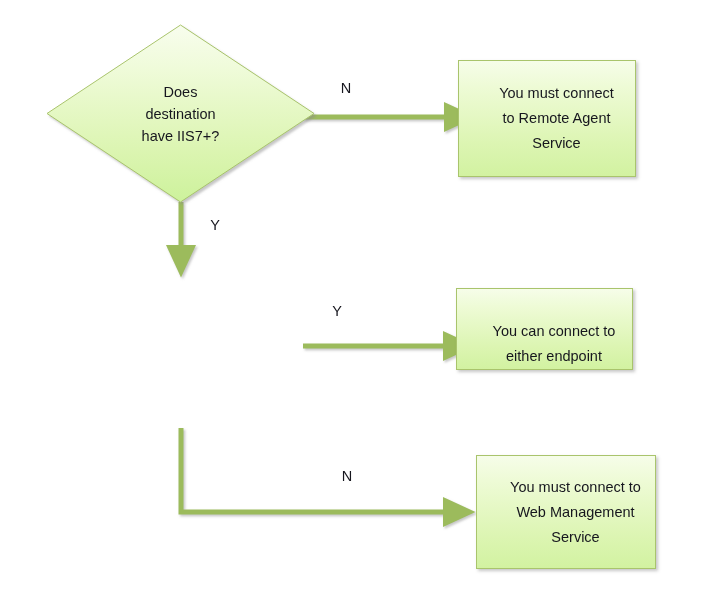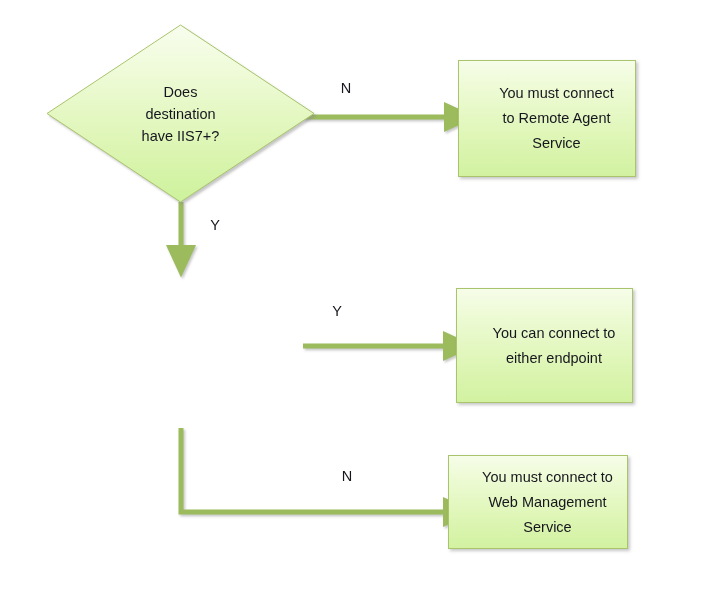--- a/index.html
+++ b/index.html
@@ -123,26 +123,26 @@
 have IIS7+?</div>
   </div>
 
 
   <div class="box" style="left:458px; top:60px; width:178px; height:117px;">
     <div class="box-label">You must connect
 to Remote Agent
 Service</div>
   </div>
 
-  <div class="box" style="left:456px; top:288px; width:177px; height:115px;">
+  <div class="box" style="left:456px; top:288px; width:177px; height:82px;align-items:flex-end;">
     <div class="box-label">You can connect to
 either endpoint</div>
   </div>
 
-  <div class="box" style="left:448px; top:455px; width:180px; height:94px;">
+  <div class="box" style="left:476px; top:455px; width:180px; height:114px;">
     <div class="box-label">You must connect to
 Web Management
 Service</div>
   </div>
 
   <div class="edge-label" style="left:338px; top:81px; width:16px;">N</div>
 
   <div class="edge-label" style="left:207px; top:218px; width:16px;">Y</div>
 
   <div class="edge-label" style="left:329px; top:304px; width:16px;">Y</div>

